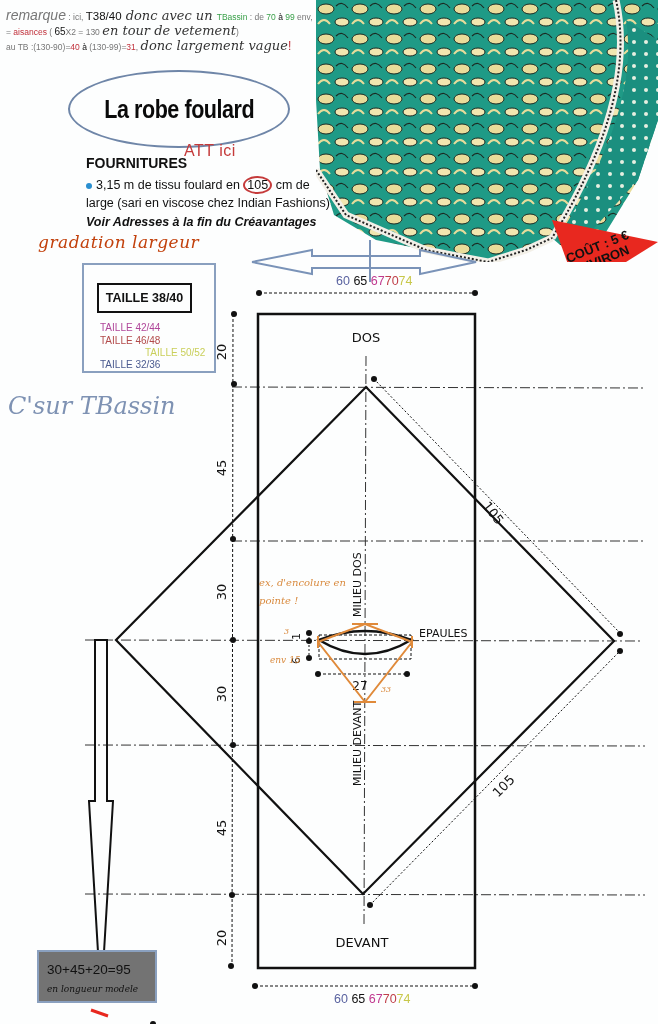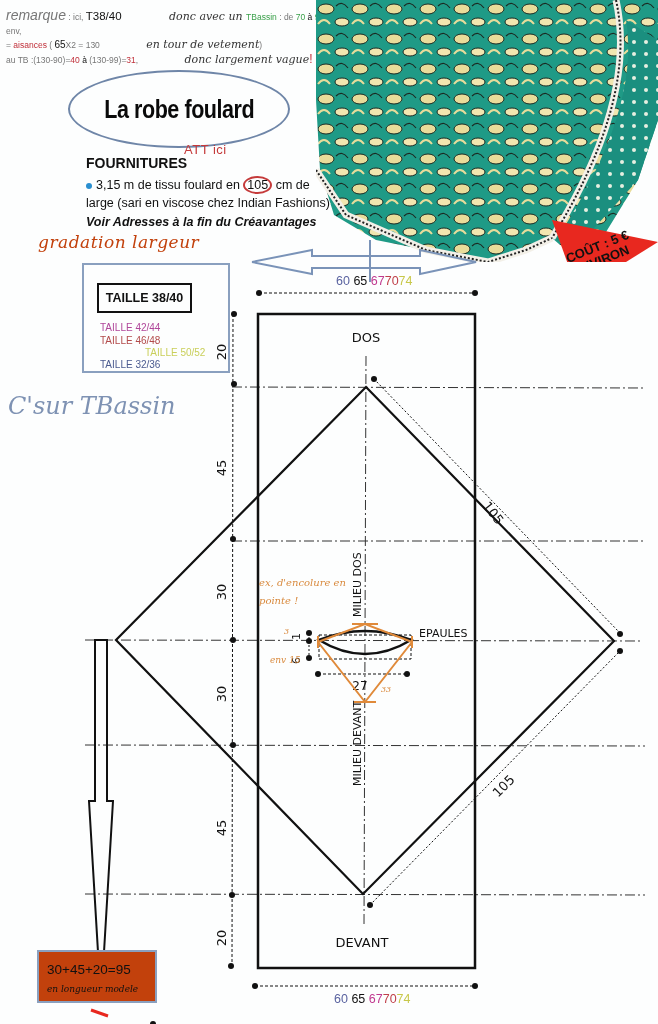--- a/index.html
+++ b/index.html
@@ -1,37 +1,37 @@
 <!DOCTYPE html>
 <html><head>
 <meta charset="utf-8">
 <style>
   html, body { margin:0; padding:0; }
   body { width:658px; height:1024px; position:relative; overflow:hidden; background:#fdfefe; font-family:"Liberation Sans", sans-serif; }
   .abs { position:absolute; }
   .note { left:6px; top:8px; font-size:8.5px; line-height:14px; color:#777; width:320px; }
   .note .it { font-style:italic; font-size:14px; }
   .note .big { font-size:11.5px; color:#111; font-weight:normal; }
-  .note .scr { font-family:"DejaVu Serif", serif; font-style:italic; font-size:11px; color:#333;padding-left:44px; }
+  .note .scr { font-family:"DejaVu Serif", serif; font-style:italic; font-size:13px; color:#333; }
   .grn { color:#3aa04a; } .red { color:#c0303a; } .blk { color:#111; }
   .title-oval { left:68px; top:70px; width:222px; height:78px; border:2px solid #6f86a8; border-radius:50%; box-sizing:border-box; display:flex; align-items:center; justify-content:center; }
   .title-oval span { font-family:"Liberation Sans", sans-serif; font-weight:bold; font-size:25px; color:#0a0a0a; letter-spacing:-0.5px; transform:scaleX(0.86); display:inline-block; }
-  .att { left:184px; top:142px; font-size:13px; color:#c53a3a; letter-spacing:0.5px;text-align:right; }
+  .att { left:184px; top:142px; font-size:16px; color:#c53a3a; letter-spacing:0.5px;text-align:right; }
   .fourn { left:86px; top:155px; font-size:14px; font-weight:bold; color:#111; }
   .fline { left:86px; font-size:12.5px; color:#111; white-space:nowrap; }
   .bullet { display:inline-block; width:6px; height:6px; border-radius:50%; background:#2a8fd0; margin-right:4px; vertical-align:middle; }
   .circled { display:inline-block; border:2px solid #c53a3a; border-radius:50%; padding:0 2px; }
   .grad { left:38px; top:232px; font-family:"DejaVu Serif", serif; font-style:italic; font-size:17px; color:#c2410c; letter-spacing:0.5px; }
-  .taille-box { left:82px; top:263px; width:148px; height:110px; border:2px solid #8aa0bf; box-sizing:border-box; }
+  .taille-box { left:82px; top:263px; width:134px; height:110px; border:2px solid #8aa0bf; box-sizing:border-box; }
   .taille-main { position:absolute; left:13px; top:18px; width:95px; height:30px; border:2px solid #111; box-sizing:border-box; font-size:12.5px; font-weight:bold; display:flex; align-items:center; justify-content:center; color:#111; }
   .taille-sub { position:absolute; left:16px; font-size:10px; line-height:12px; }
   .csur { left:8px; top:392px; font-family:"DejaVu Serif", serif; font-style:italic; font-size:24px; color:#7e92b3; }
   .scarf { left:316px; top:0; width:342px; height:262px; }
   .sizes { font-size:12.5px; white-space:nowrap; }
-  .formula-box { left:37px; top:950px; width:120px; height:53px; border:2px solid #8aa0bf; box-sizing:border-box; background:#c2410c; }
+  .formula-box { left:37px; top:950px; width:120px; height:53px; border:2px solid #8aa0bf; box-sizing:border-box; background:#737373; }
   .formula-box .f1 { position:absolute; left:8px; top:10px; font-size:13.5px; color:#111; }
   .formula-box .f2 { position:absolute; left:8px; top:32px; font-family:"DejaVu Serif", serif; font-style:italic; font-size:9px; color:#111; }
   svg.diagram { position:absolute; left:0; top:0; }
   .lbl { font-family:"DejaVu Sans", sans-serif; fill:#111; }
   .orange-txt { font-family:"DejaVu Serif", serif; font-style:italic; fill:#d98a3e; }
 </style>
 </head>
 <body>
 
 <div class="abs note">

